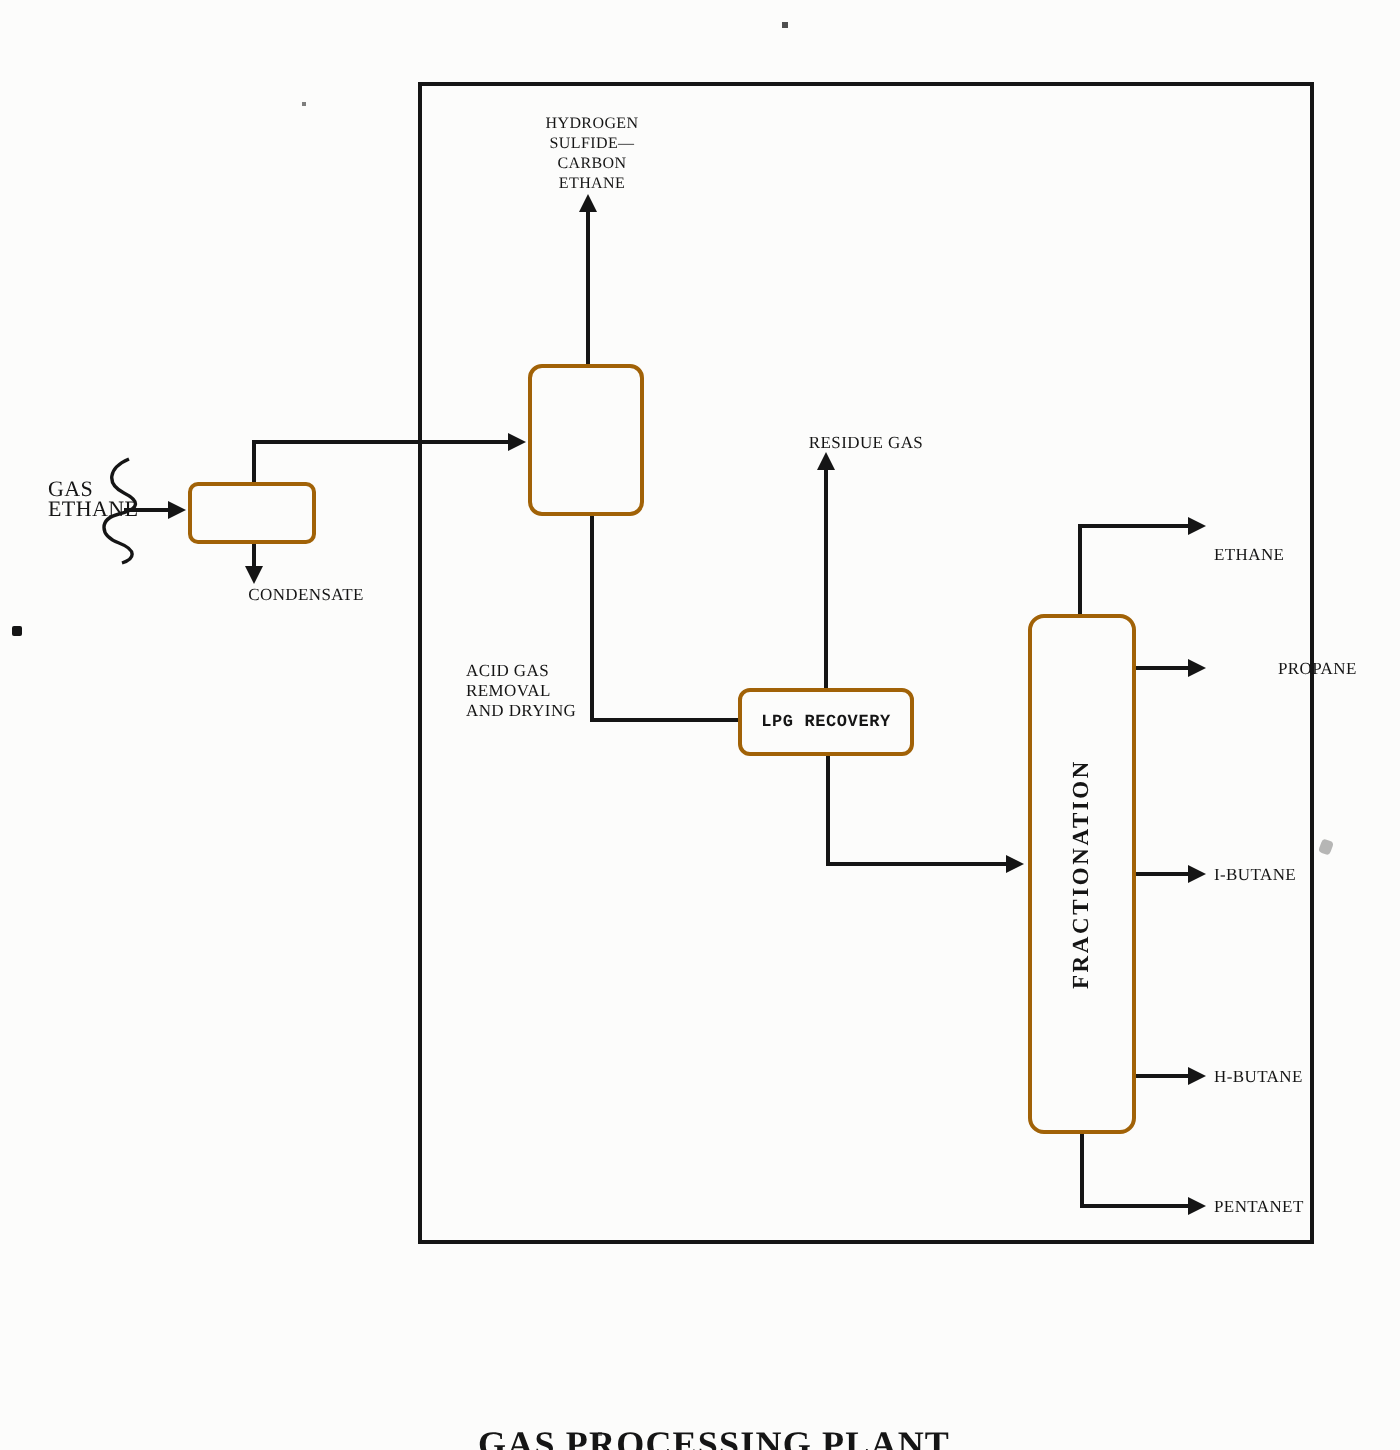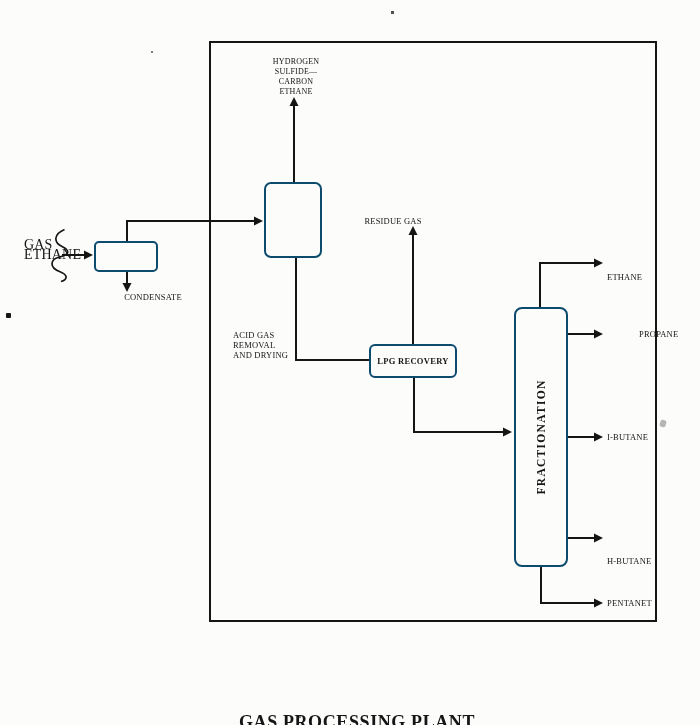--- a/index.html
+++ b/index.html
@@ -10,22 +10,22 @@
     color:#151515;
   }
   .lbl{
     position:absolute;font-weight:normal;letter-spacing:.2px;
     white-space:nowrap;color:#151515;
   }
   .lbl-s{font-size:8.5px;line-height:10px;}
   .lbl-xs{font-size:8px;line-height:10px;}
   .center{text-align:center;}
   .box{
-    position:absolute;border:2px solid #0c4a6e;border-radius:6px;
-    background:transparent;box-sizing:border-box;
+    position:absolute;border:2px solid #a16207;border-radius:6px;
+    background:transparent;box-sizing:border-box;font-family:Liberation Mono, monospace;
   }
   #plant-boundary{
     position:absolute;left:209px;top:41px;width:448px;height:581px;
     border:2.2px solid #151515;box-sizing:border-box;background:transparent;
   }
   #lpg-box{display:flex;align-items:center;justify-content:center;}
   #lpg-box span{font-weight:bold;font-size:8.5px;letter-spacing:.3px;}
   #frac-label{
     position:absolute;left:541px;top:437px;
     transform:translate(-50%,-50%) rotate(-90deg);
@@ -86,44 +86,44 @@
   <div id="plant-boundary"></div>
 
   <div class="box" style="left:94px;top:241px;width:64px;height:31px;border-radius:5px;"></div>
   <div class="box" style="left:264px;top:182px;width:58px;height:76px;border-radius:7px;"></div>
   <div class="box" id="lpg-box" style="left:369px;top:344px;width:88px;height:34px;border-radius:6px;">
     <span>LPG RECOVERY</span>
   </div>
   <div class="box" style="left:514px;top:307px;width:54px;height:260px;border-radius:8px;"></div>
   <div id="frac-label">FRACTIONATION</div>
 
-  <div class="lbl lbl-s" style="left:24px;top:240px;font-size:14px;">
+  <div class="lbl lbl-s" style="left:24px;top:240px;font-size:11px;">
     <div>GAS</div>
     <div>ETHANE</div>
   </div>
   <div class="lbl lbl-s center" style="left:94px;top:292px;width:68px;margin-left:25px;">CONDENSATE</div>
 
   <div class="lbl lbl-xs center" style="left:258px;top:57px;width:76px;">
     <div>HYDROGEN</div>
     <div>SULFIDE—</div>
     <div>CARBON</div>
     <div>ETHANE</div>
   </div>
   <div class="lbl lbl-s" style="left:233px;top:330px;">
     <div>ACID GAS</div>
     <div>REMOVAL</div>
     <div>AND DRYING</div>
   </div>
 
-  <div class="lbl lbl-s center" style="left:357px;top:216px;width:72px;">RESIDUE GAS</div>
+  <div class="lbl lbl-s center" style="left:397px;top:216px;width:72px;">RESIDUE GAS</div>
 
   <div class="lbl lbl-s" style="left:607px;top:272px;">ETHANE</div>
   <div class="lbl lbl-s" style="left:639px;top:329px;">PROPANE</div>
   <div class="lbl lbl-s" style="left:607px;top:432px;">I-BUTANE</div>
-  <div class="lbl lbl-s" style="left:607px;top:556px;">H-BUTANE</div>
+  <div class="lbl lbl-s" style="left:607px;top:533px;">H-BUTANE</div>
   <div class="lbl lbl-s" style="left:607px;top:598px;">PENTANET</div>
 
   <div id="diagram-title">GAS PROCESSING PLANT</div>
 
   <div class="speck" style="left:6px;top:313px;width:5px;height:5px;border-radius:1px;"></div>
   <div class="speck" style="left:391px;top:11px;width:3px;height:3px;opacity:.75;"></div>
   <div class="speck" style="left:151px;top:51px;width:2px;height:2px;opacity:.55;"></div>
   <div class="speck" style="left:660px;top:420px;width:6px;height:7px;opacity:.3;border-radius:2px;transform:rotate(20deg);"></div>
   <div class="speck" style="left:299px;top:716px;width:2px;height:2px;opacity:.5;"></div>
 

